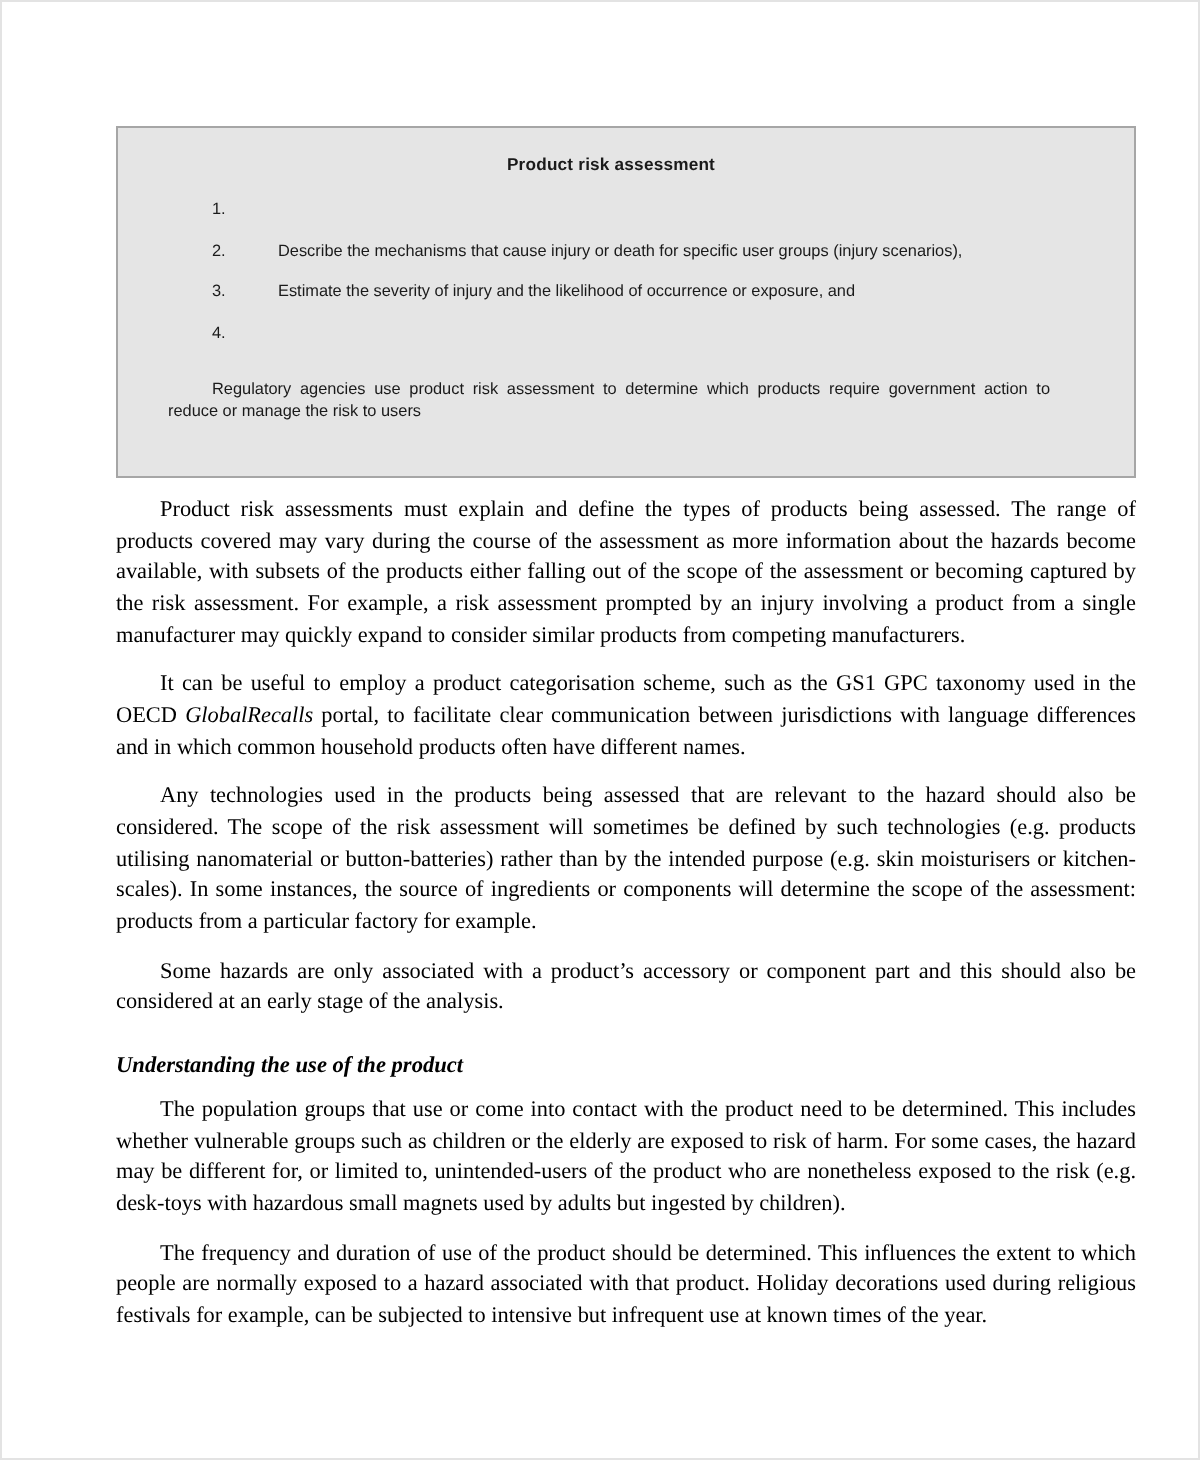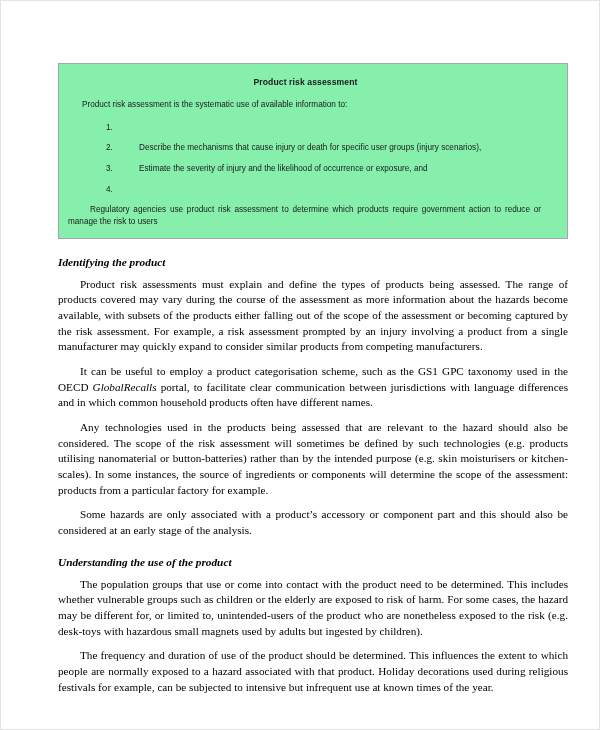--- a/index.html
+++ b/index.html
@@ -30,21 +30,21 @@
     top: 0;
     width: 510px;
   }
 
   
   .callout {
     box-sizing: border-box;
     margin-top: 62px;
     width: 510px;
     border: 1px solid #a6a6a6;
-    background: #86efac;
+    background: #e5e5e5;
     padding: 9px 24px 10px 9px;
     font-family: "Liberation Sans", "DejaVu Sans", sans-serif;
     font-size: 8.2px;
     line-height: 1.42;
     color: #1a1a1a;
   }
   .callout-title {
     text-align: center;
     font-weight: bold;
     font-size: 8.6px;
@@ -66,21 +66,21 @@
     padding-left: 38px;
   }
   .callout-list li .num {
     width: 33px;
     flex: 0 0 33px;
   }
   .callout-list li .txt {
     flex: 1 1 auto;
   }
   .callout-tail {
-    margin: 0;
+    margin: 16px;
     text-align: justify;
     text-indent: 22px;
     padding-right: 2px;
   }
 
   
   .heading {
     font-family: "Liberation Serif", "DejaVu Serif", serif;
     font-weight: bold;
     font-style: italic;
@@ -101,21 +101,20 @@
 </style>
 </head>
 <body>
 
 <div class="page">
   <div class="page-inner">
 
     <div class="callout">
       <div class="callout-title">Product risk assessment</div>
 
-      <p class="callout-lead">Product risk assessment is the systematic use of available information to:</p>
 
       <ul class="callout-list">
         <li>
           <span class="num">1.</span>
         </li>
         <li>
           <span class="num">2.</span>
           <span class="txt">Describe the mechanisms that cause injury or death for specific user groups (injury scenarios),</span>
         </li>
         <li>
@@ -123,21 +122,20 @@
           <span class="txt">Estimate the severity of injury and the likelihood of occurrence or exposure, and</span>
         </li>
         <li>
           <span class="num">4.</span>
         </li>
       </ul>
 
       <p class="callout-tail">Regulatory agencies use product risk assessment to determine which products require government action to reduce or manage the risk to users</p>
     </div>
 
-    <h2 class="heading">Identifying the product</h2>
 
     <p class="para">Product risk assessments must explain and define the types of products being assessed. The range of products covered may vary during the course of the assessment as more information about the hazards become available, with subsets of the products either falling out of the scope of the assessment or becoming captured by the risk assessment. For example, a risk assessment prompted by an injury involving a product from a single manufacturer may quickly expand to consider similar products from competing manufacturers.</p>
 
     <p class="para">It can be useful to employ a product categorisation scheme, such as the GS1 GPC taxonomy used in the OECD <i>GlobalRecalls</i> portal, to facilitate clear communication between jurisdictions with language differences and in which common household products often have different names.</p>
 
     <p class="para">Any technologies used in the products being assessed that are relevant to the hazard should also be considered. The scope of the risk assessment will sometimes be defined by such technologies (e.g. products utilising nanomaterial or button-batteries) rather than by the intended purpose (e.g. skin moisturisers or kitchen-scales). In some instances, the source of ingredients or components will determine the scope of the assessment: products from a particular factory for example.</p>
 
     <p class="para">Some hazards are only associated with a product’s accessory or component part and this should also be considered at an early stage of the analysis.</p>
 
     <h2 class="heading">Understanding the use of the product</h2>

